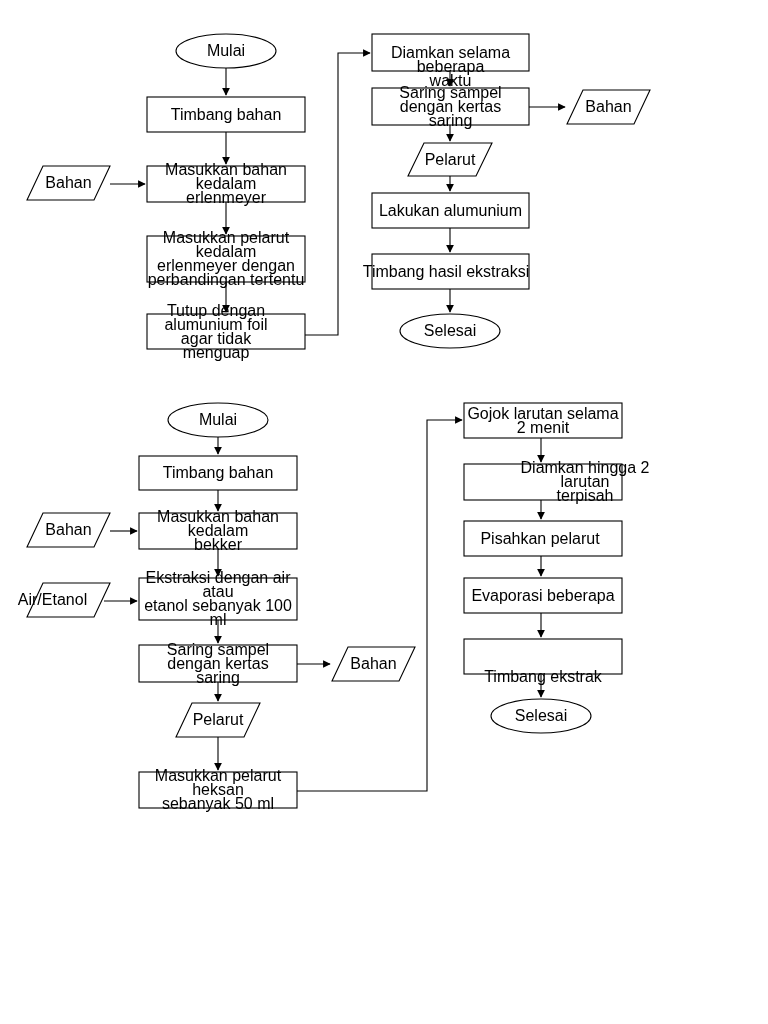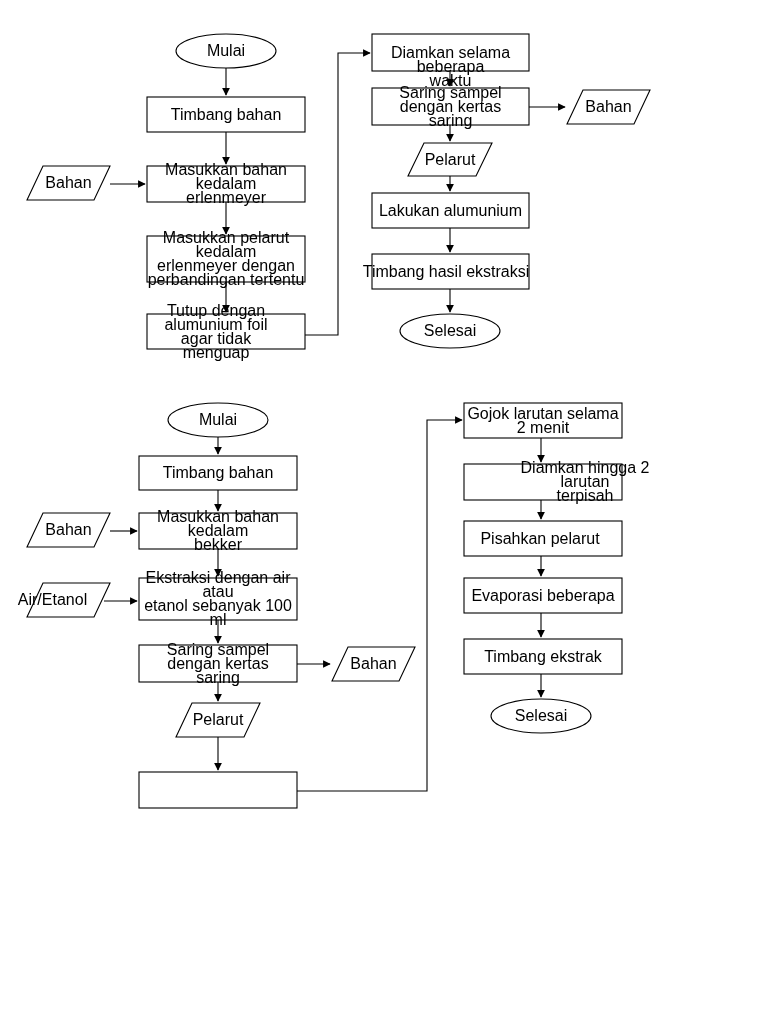--- a/index.html
+++ b/index.html
@@ -170,21 +170,23 @@
   <div class="shape-label" style="left:27px;top:513px;width:83px;height:34px;">Bahan</div>
   <div class="shape-label" style="left:139px;top:513px;width:158px;height:36px;">Masukkan bahan kedalam
 bekker</div>
   <div class="shape-label" style="left:11px;top:583px;width:83px;height:34px;">Air/Etanol</div>
   <div class="shape-label" style="left:141px;top:578px;width:154px;height:42px;">Ekstraksi dengan air atau
 etanol sebanyak 100 ml</div>
   <div class="shape-label" style="left:141px;top:645px;width:154px;height:37px;">Saring sampel dengan kertas
 saring</div>
   <div class="shape-label" style="left:332px;top:647px;width:83px;height:34px;">Bahan</div>
   <div class="shape-label" style="left:176px;top:703px;width:84px;height:34px;">Pelarut</div>
+  <div class="shape-label" style="left:139px;top:772px;width:158px;height:36px;">Masukkan pelarut heksan
+sebanyak 50 ml</div>
   <div class="shape-label" style="left:464px;top:403px;width:158px;height:35px;">Gojok larutan selama 2 menit</div>
   <div class="shape-label" style="left:466px;top:464px;width:154px;height:36px;padding-left:42px;">Diamkan hingga 2 larutan
 terpisah</div>
   <div class="shape-label" style="left:464px;top:521px;width:152px;height:35px;">Pisahkan pelarut</div>
   <div class="shape-label" style="left:464px;top:578px;width:158px;height:35px;">Evaporasi beberapa</div>
-  <div class="shape-label" style="left:464px;top:639px;width:158px;height:35px;">Timbang ekstrak</div>
+  <div class="shape-label" style="left:464px;top:659px;width:158px;height:35px;">Timbang ekstrak</div>
   <div class="shape-label" style="left:491px;top:699px;width:100px;height:34px;">Selesai</div>
 
 </div>
 
 </body></html>

